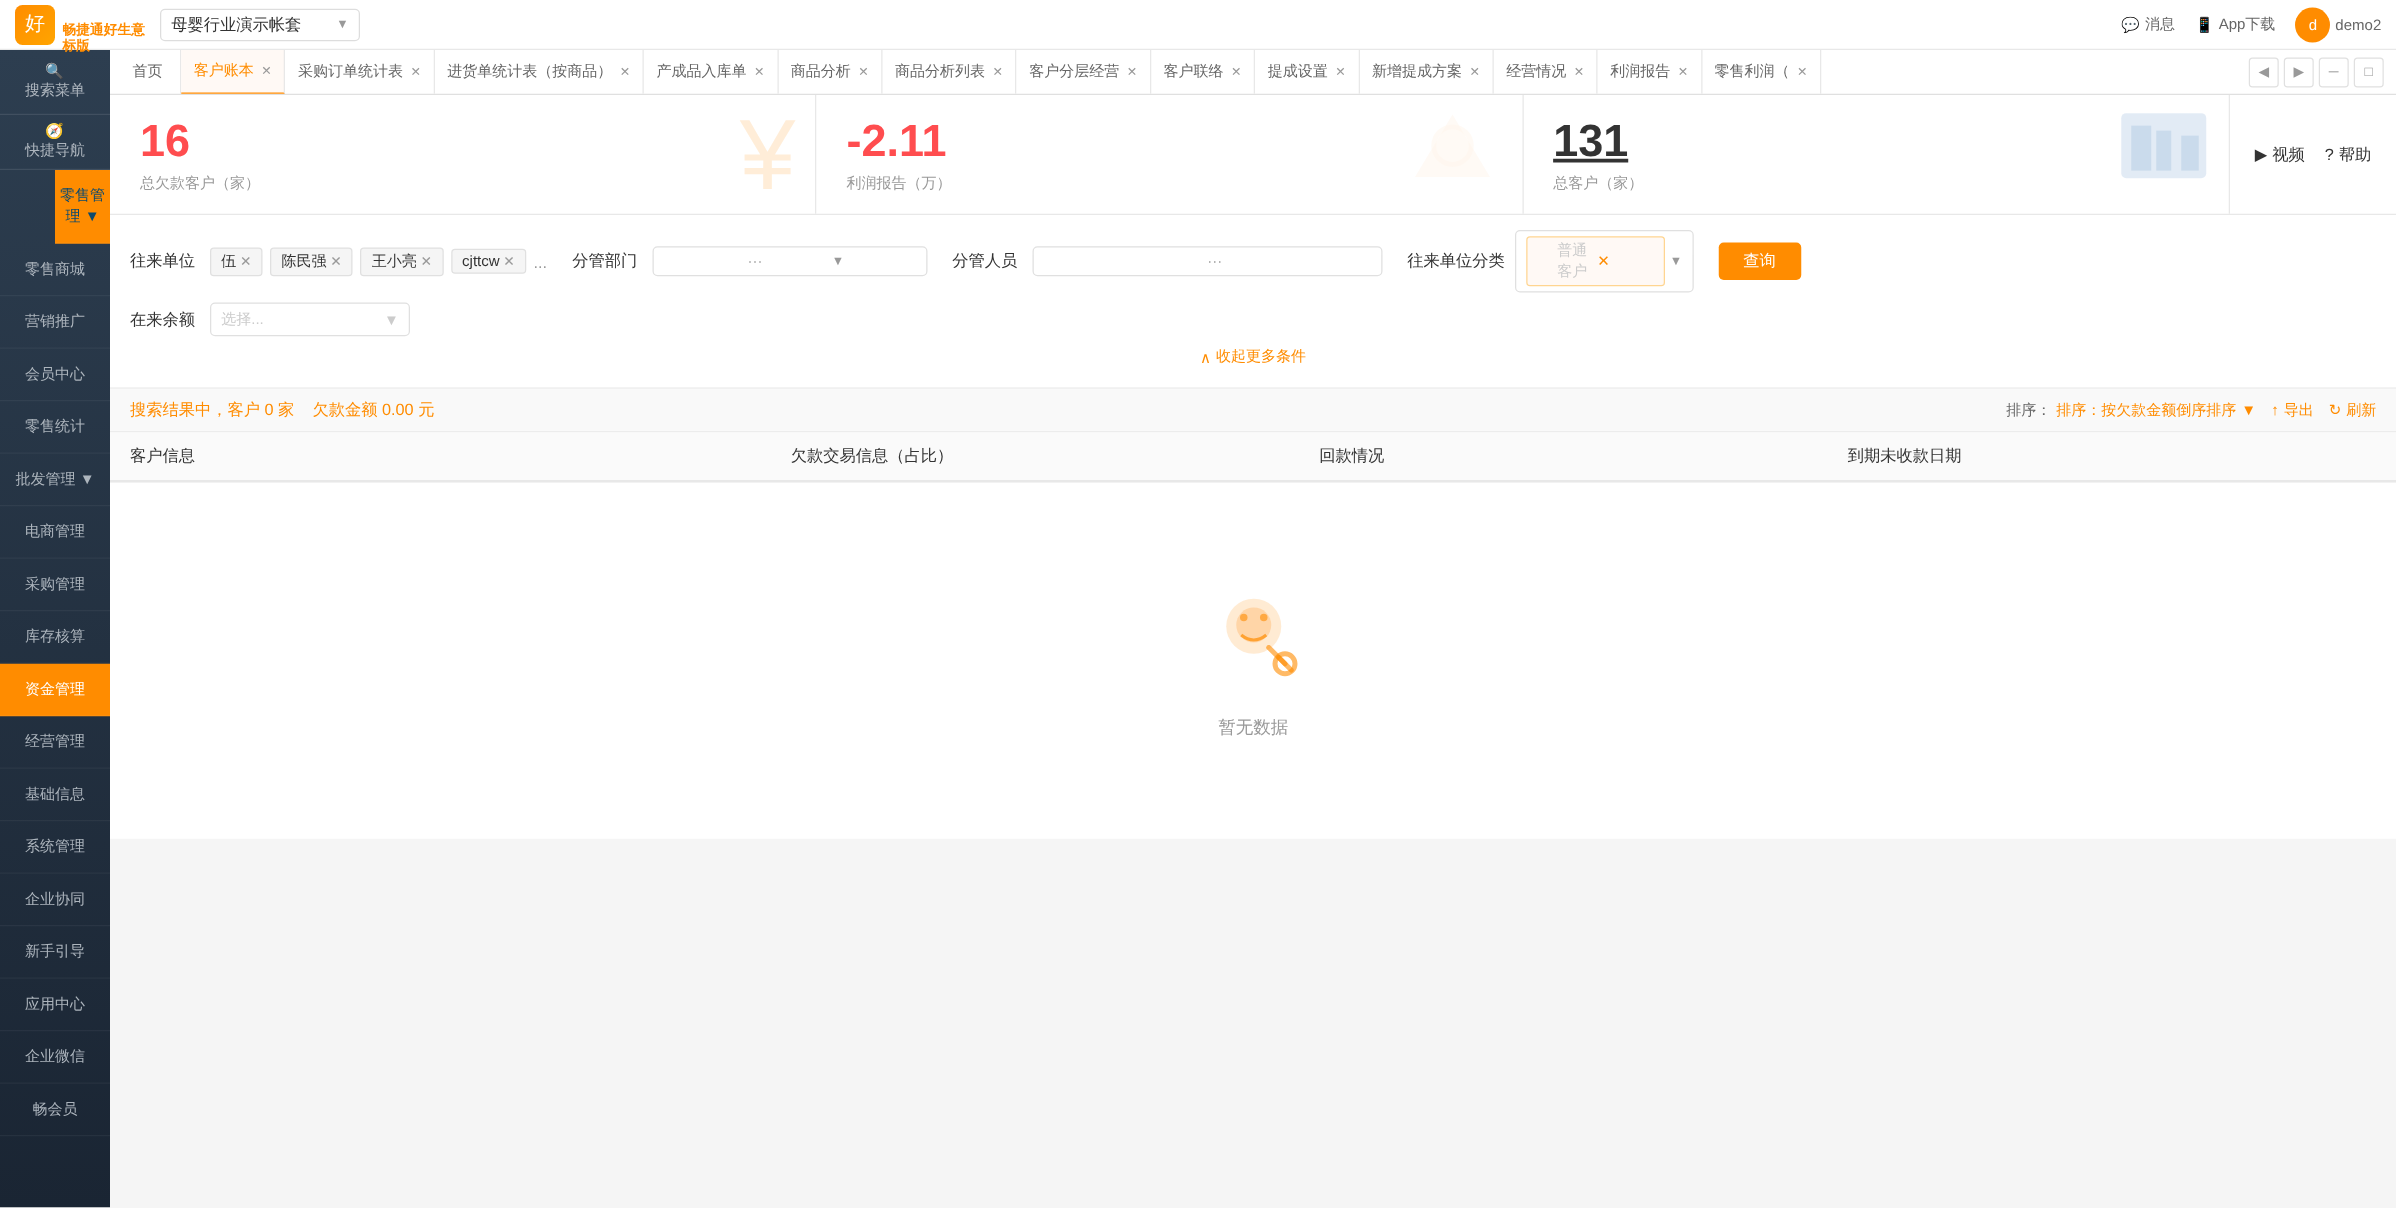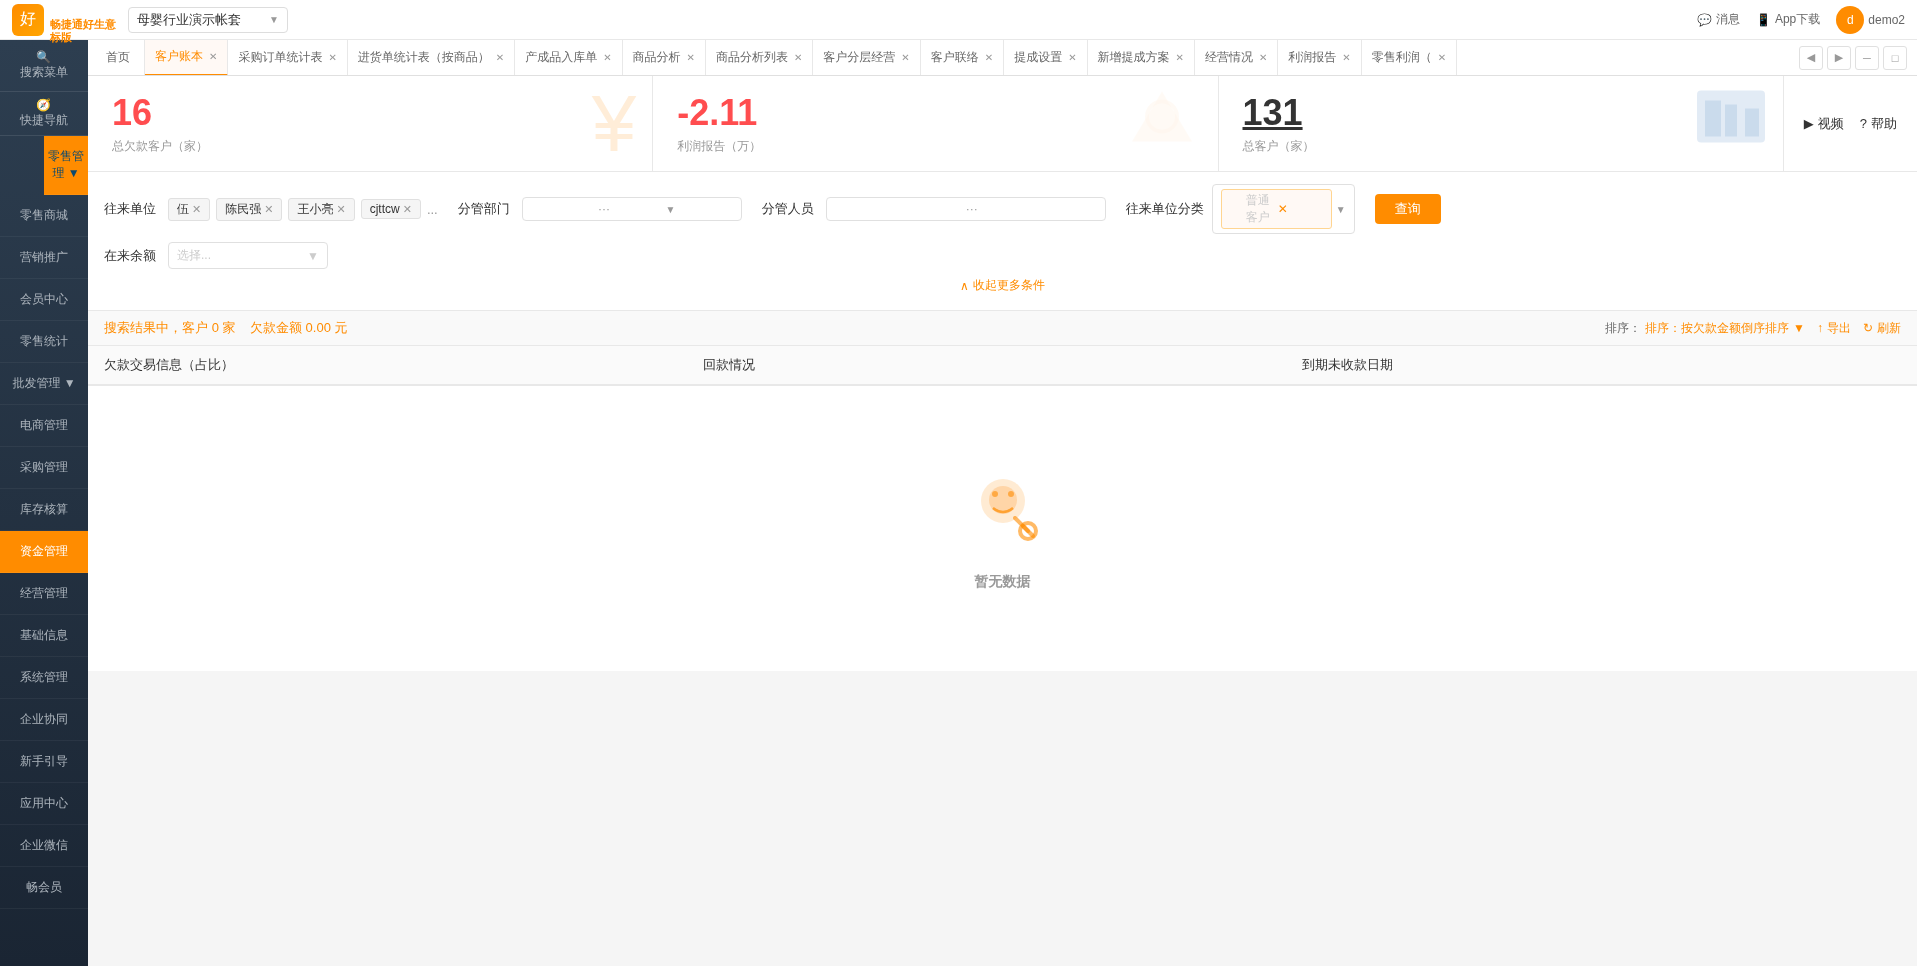--- a/index.html
+++ b/index.html
@@ -77,21 +77,21 @@
 
     
     .data-table { width: 100%; background: white; }
     .table-header { display: flex; background: #fafafa; border-bottom: 2px solid #e8e8e8; padding: 10px 16px; font-size: 13px; color: #333; font-weight: 500; }
     .col-customer { flex: 2.5; }
     .col-arrears { flex: 2; }
     .col-repay { flex: 2; }
     .col-date { flex: 2; }
 
     
-    .empty-state { display: flex; flex-direction: column; align-items: center; justify-content: flex-start; padding: 80px 0; font-weight: bold; }
+    .empty-state { display: flex; flex-direction: column; align-items: center; justify-content: flex-start; padding: 80px 0; }
     .empty-icon { font-size: 64px; color: #ffd8b0; margin-bottom: 12px; }
     .empty-text { font-size: 14px; color: #999; }
 
     
     .query-btn { background: #ff8c00; color: white; border: none; padding: 6px 20px; border-radius: 4px; font-size: 13px; cursor: pointer; }
 
     .filter-tag-wrap { display: flex; gap: 6px; flex-wrap: wrap; align-items: center; }
   </style>
 </head>
 <body>
@@ -395,20 +395,21 @@
           </div>
           <div class="action-btn">
             <span>↻</span>
             <span>刷新</span>
           </div>
         </div>
       </div>
 
       <div class="data-table">
         <div class="table-header">
+          <div class="col-customer">客户信息</div>
           <div class="col-arrears">欠款交易信息（占比）</div>
           <div class="col-repay">回款情况</div>
           <div class="col-date">到期未收款日期</div>
         </div>
 
         <div class="empty-state">
           <div class="empty-icon">
             <svg width="80" height="80" viewBox="0 0 80 80">
               <circle cx="40" cy="35" r="22" fill="#ffd8a8" opacity="0.5"></circle>
               <ellipse cx="40" cy="34" rx="14" ry="14" fill="#ffb366" opacity="0.4"></ellipse>

